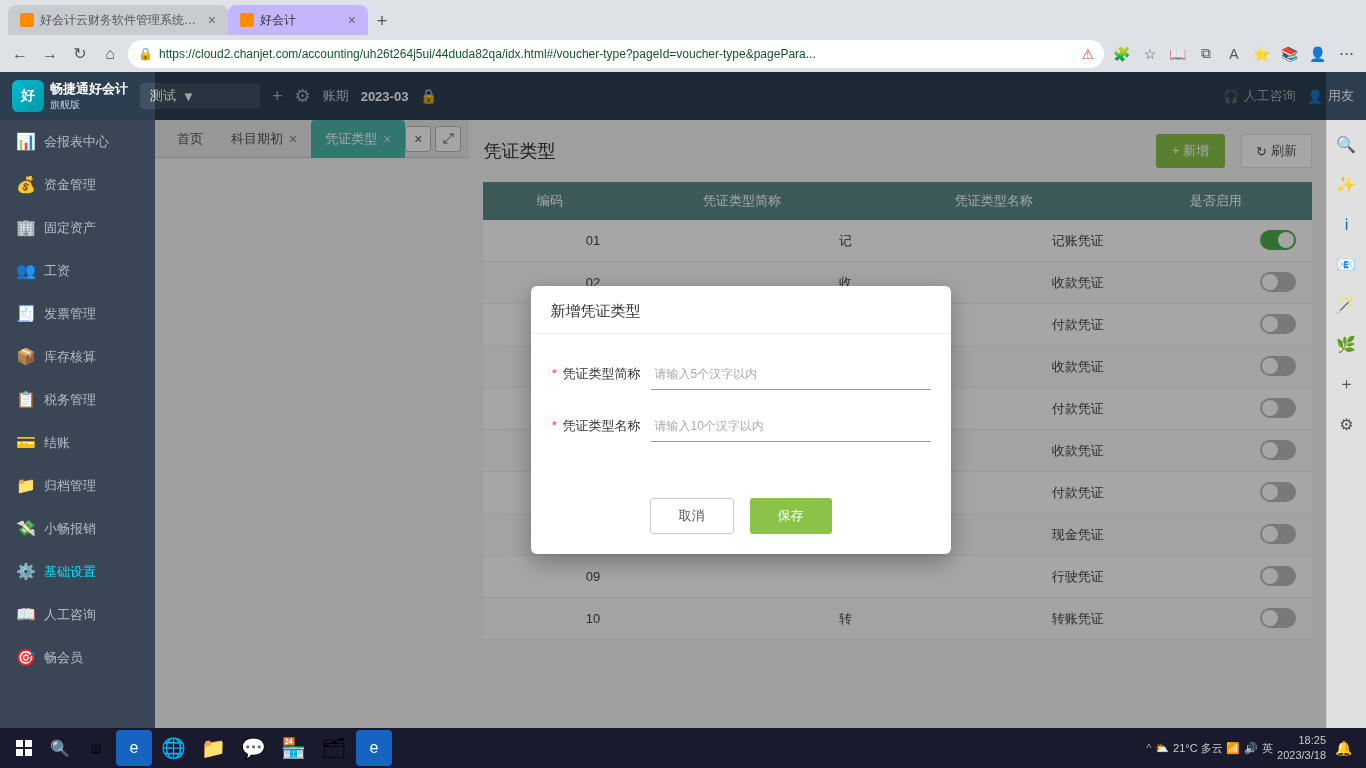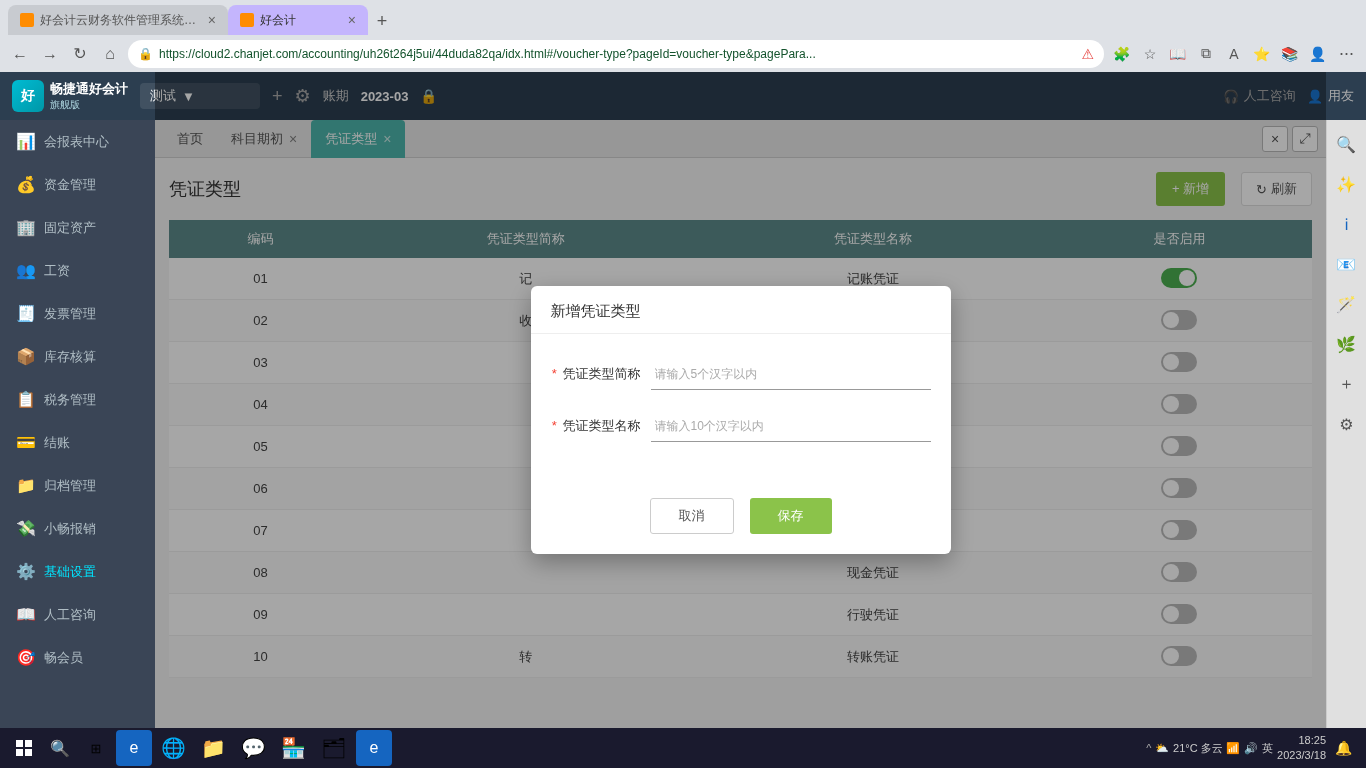--- a/index.html
+++ b/index.html
@@ -46,21 +46,21 @@
     .main-body { display: flex; flex: 1; overflow: hidden; }
 
     
     .sidebar { width: 155px; background: #3a4556; display: flex; flex-direction: column; flex-shrink: 0; overflow-y: auto; }
     .sidebar-item { display: flex; align-items: center; gap: 8px; padding: 12px 16px; color: #b0bec5; cursor: pointer; font-size: 13px; }
     .sidebar-item.active { color: #00e5ff; }
     .sidebar-item .icon { font-size: 16px; width: 20px; text-align: center; }
     .sidebar-bottom { padding: 10px 16px; color: #7a8a9a; font-size: 12px; display: flex; align-items: center; gap: 4px; cursor: pointer; margin-top: auto; }
 
     
-    .content-area { flex: 1; display: flex; flex-direction: column; background: #f5f5f5; overflow: hidden; }
+    .content-area { flex: 1; display: flex; background: #f5f5f5; overflow: hidden; }
 
     
     .content-tabs { display: flex; align-items: center; background: #e8e8e8; border-bottom: 1px solid #d0d0d0; height: 38px; padding: 0 8px; }
     .content-tab { display: flex; align-items: center; padding: 0 14px; height: 38px; font-size: 13px; cursor: pointer; color: #555; gap: 6px; }
     .content-tab.active { background: #4db6ac; color: white; border-radius: 4px 4px 0 0; }
     .content-tab-close { font-size: 14px; color: inherit; opacity: 0.7; }
     .tab-panel-buttons { margin-left: auto; display: flex; gap: 4px; }
     .tab-panel-btn { width: 26px; height: 26px; display: flex; align-items: center; justify-content: center; border: 1px solid #bbb; border-radius: 3px; background: white; cursor: pointer; font-size: 14px; color: #555; }
 
     
@@ -70,21 +70,21 @@
     .page-actions { display: flex; gap: 16px; margin-left: 36px; }
     .btn-primary { background: #8bc34a; color: white; border: none; padding: 7px 16px; border-radius: 3px; font-size: 13px; cursor: pointer; display: flex; align-items: center; gap: 4px; }
     .btn-refresh { background: white; color: #555; border: 1px solid #ddd; padding: 7px 14px; border-radius: 3px; font-size: 13px; cursor: pointer; display: flex; align-items: center; gap: 4px; }
 
     
     .data-table { width: 100%; border-collapse: collapse; }
     .data-table thead { background: #5c8a8a; color: white; }
     .data-table thead th { padding: 10px 16px; text-align: center; font-size: 13px; font-weight: normal; }
     .data-table tbody tr { background: white; border-bottom: 1px solid #eee; }
     .data-table tbody tr:nth-child(even) { background: #fafafa; }
-    .data-table tbody td { padding: 10px 16px; text-align: center; font-size: 13px; color: #444; }
+    .data-table tbody td { padding: 10px 16px; text-align: right; font-size: 13px; color: #444; }
     .toggle-on { width: 36px; height: 20px; background: #4caf50; border-radius: 10px; display: inline-flex; align-items: center; justify-content: flex-end; padding-right: 2px; cursor: pointer; }
     .toggle-off { width: 36px; height: 20px; background: #bbb; border-radius: 10px; display: inline-flex; align-items: center; justify-content: flex-start; padding-left: 2px; cursor: pointer; }
     .toggle-thumb { width: 16px; height: 16px; background: white; border-radius: 50%; }
 
     
     .right-sidebar { width: 40px; background: #e0e0e0; display: flex; flex-direction: column; align-items: center; padding: 8px 0; gap: 8px; border-left: 1px solid #ccc; flex-shrink: 0; }
     .right-sidebar-btn { width: 32px; height: 32px; display: flex; align-items: center; justify-content: center; font-size: 16px; color: #555; cursor: pointer; border-radius: 4px; }
     .right-sidebar-btn.blue { color: #1565c0; }
     .right-sidebar-btn.green { color: #2e7d32; }
     .right-sidebar-btn.teal { color: #00695c; }

